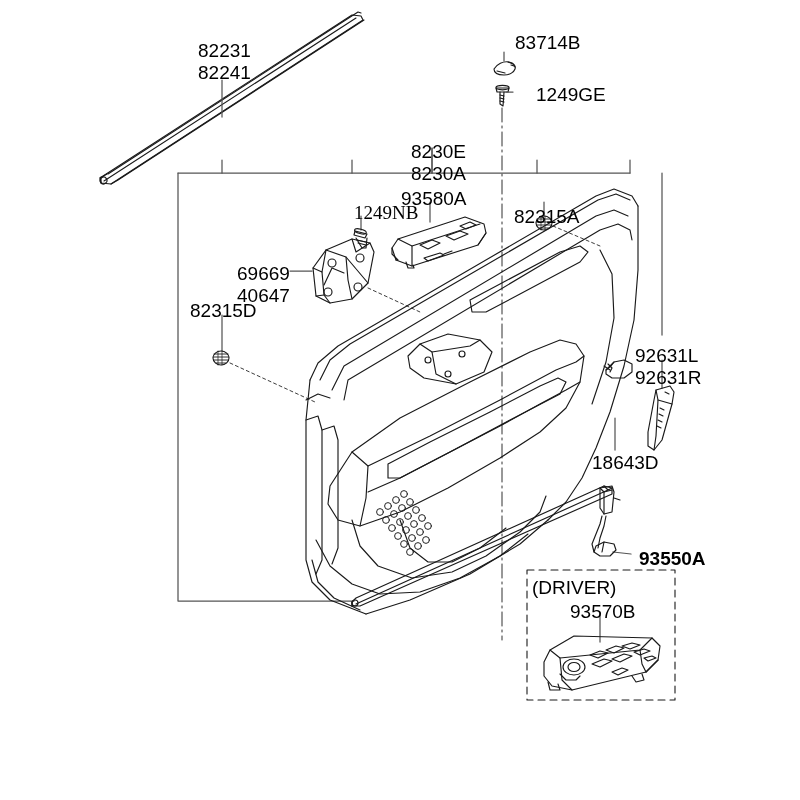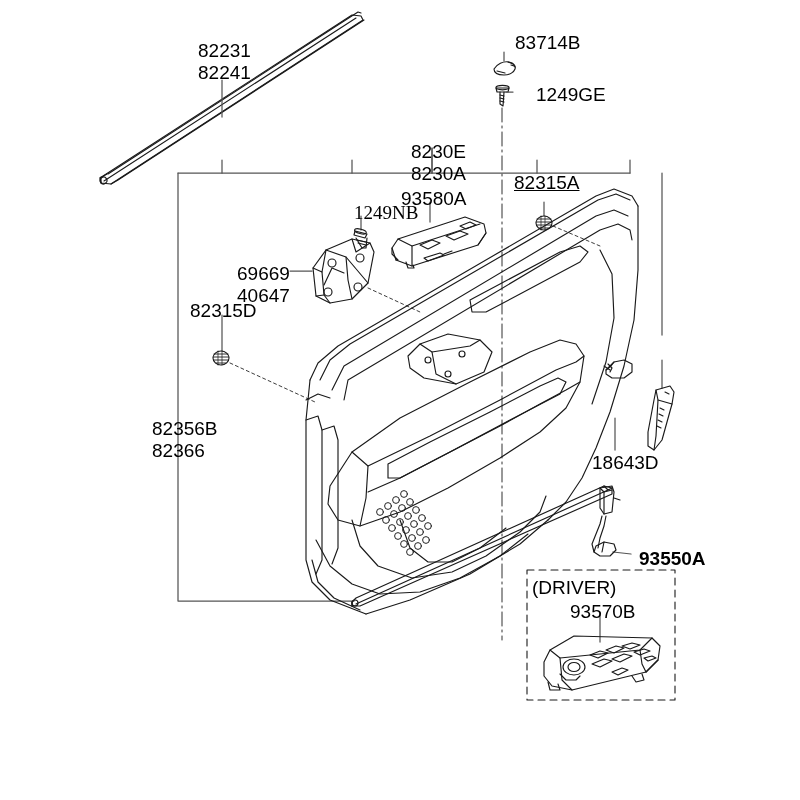--- a/index.html
+++ b/index.html
@@ -338,32 +338,32 @@
   <div class="lbl two" style="left:198px;top:40px;"><span>82231</span><br><span>82241</span></div>
 
   <div class="lbl" style="left:472px;top:32px;margin-left:43px;"><span>83714B</span></div>
 
   <div class="lbl" style="left:536px;top:84px;"><span>1249GE</span></div>
 
   <div class="lbl two" style="left:403px;top:141px;margin-left:8px;"><span>8230E</span><br><span>8230A</span></div>
 
   <div class="lbl" style="left:401px;top:188px;"><span>93580A</span></div>
 
-  <div class="lbl" style="left:514px;top:172px;text-decoration:underline;"><span>82315A</span></div>
+  <div class="lbl" style="left:514px;top:206px;"><span>82315A</span></div>
 
   <div class="lbl" style="left:354px;top:202px;font-family:Liberation Serif, serif;"><span>1249NB</span></div>
 
   <div class="lbl two" style="left:237px;top:263px;"><span>69669</span><br><span>40647</span></div>
 
   <div class="lbl" style="left:190px;top:300px;"><span>82315D</span></div>
 
+  <div class="lbl two" style="left:635px;top:345px;"><span>92631L</span><br><span>92631R</span></div>
 
   <div class="lbl" style="left:592px;top:452px;"><span>18643D</span></div>
 
-  <div class="lbl two" style="left:152px;top:418px;"><span>82356B</span><br><span>82366</span></div>
 
   <div class="lbl" style="left:639px;top:548px;font-weight:bold;"><span>93550A</span></div>
 
   <div class="lbl" style="left:532px;top:577px;text-align:center;">(DRIVER)</div>
   <div class="lbl" style="left:570px;top:601px;">93570B</div>
 
   <div class="footer-wrap">
     
     
   </div>

